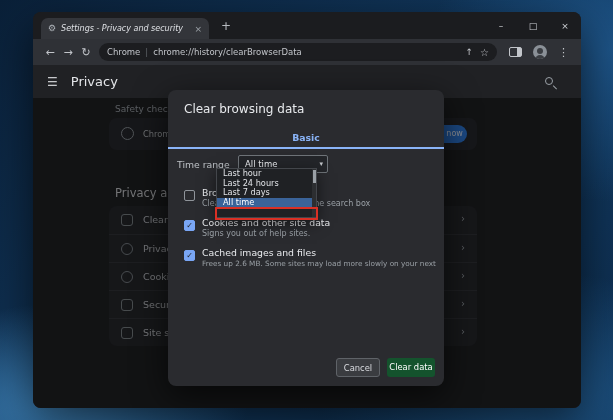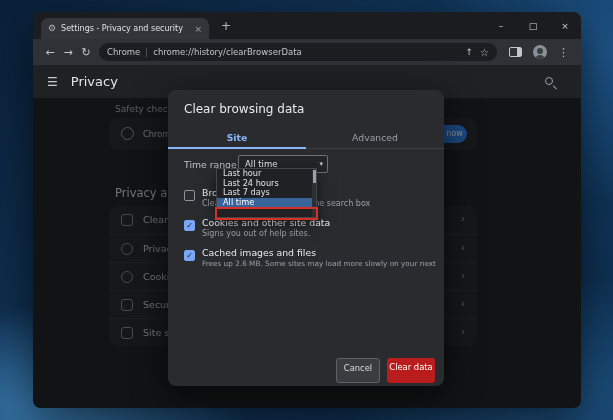--- a/index.html
+++ b/index.html
@@ -20,21 +20,21 @@
   .window {
     position:absolute; left:33px; top:12px; width:548px; height:396px;
     border-radius:8px; background:#202124; overflow:hidden;
     box-shadow:0 16px 40px rgba(0,0,0,.6);
   }
   
   .tabbar { position:absolute; top:0; left:0; right:0; height:27px; background:#1b1c1f; }
   .tab { position:absolute; left:8px; top:6px; width:168px; height:21px; background:#33353a;
          border-radius:7px 7px 0 0; display:flex; align-items:center; padding:0 7px; }
   .favicon { font-size:9px; color:#aeb3b9; margin-right:5px; line-height:1; }
-  .tab-title { font-size:8px; color:#dfe1e5; white-space:nowrap; overflow:hidden; flex:1; }
+  .tab-title { font-size:8px; color:#dfe1e5; white-space:nowrap; overflow:hidden; flex:1;font-style:italic; }
   .tab-close { font-size:9px; color:#9aa0a6; margin-left:4px; }
   .new-tab { position:absolute; left:184px; top:5px; width:18px; height:18px; text-align:center;
              line-height:18px; font-size:12px; color:#b6babf; }
   .win-controls { position:absolute; right:0; top:0; height:27px; display:flex; }
   .win-controls span { width:32px; display:flex; align-items:center; justify-content:center;
                        font-size:9px; color:#d0d3d7; }
   
   .toolbar { position:absolute; top:27px; left:0; right:0; height:26px; background:#2f3136;
              display:flex; align-items:center; padding-left:8px; }
   .nav-ic { width:18px; text-align:center; font-size:11px; color:#c2c5ca; }
@@ -94,21 +94,21 @@
   
   .dialog { position:absolute; left:135px; top:78px; width:276px; height:296px; background:#2a2b2f;
             border-radius:8px; z-index:10; box-shadow:0 10px 34px rgba(0,0,0,.65); }
   .d-title { position:absolute; left:16px; top:12px; font-size:12px; color:#e8eaed; }
   .d-tabs { position:absolute; left:0; right:0; top:36px; height:23px;
             border-bottom:1px solid #3c4043; display:flex; }
   .d-tab { flex:1; text-align:center; line-height:23px; font-size:9.3px; color:#9aa0a6; position:relative; }
   .d-tab.active { color:#8ab4f8; font-weight:bold; }
   .d-tab.active::after { content:""; position:absolute; left:0; right:0; bottom:-1px; height:2px;
                          background:#8ab4f8; }
-  .tr-label { position:absolute; left:16px; top:69px; font-size:9.3px; color:#bdc1c6; }
+  .tr-label { position:absolute; left:9px; top:69px; font-size:9.3px; color:#bdc1c6; }
   .select { position:absolute; left:70px; top:65px; width:90px; height:18px; background:#232529;
             border:1px solid #6e7378; border-radius:2px; }
   .sel-val { position:absolute; left:6px; top:3px; font-size:8.5px; color:#e8eaed; }
   .sel-caret { position:absolute; right:4px; top:3.5px; font-size:7px; color:#c2c5ca; }
   .menu { position:absolute; left:48px; top:78px; width:101px; height:50px; background:#1f2124;
           border:1px solid #43464b; box-shadow:0 5px 14px rgba(0,0,0,.55); z-index:20; }
   .opt { height:9.6px; line-height:9.6px; padding-left:6px; font-size:8.2px; color:#dfe1e5;
          white-space:nowrap; }
   .opt.selected { background:#3a6399; color:#ffffff; }
   .annotation-box { position:absolute; left:-2px; right:-2px; top:37.5px; height:13px;
@@ -119,24 +119,24 @@
   .cb { position:absolute; left:16px; width:11px; height:11px; border:1.5px solid #8f949a;
         border-radius:2px; background:transparent; }
   .cb.checked { background:#79a6f5; border-color:#79a6f5; color:#1e2022; font-size:8px;
                 line-height:9px; text-align:center; font-weight:bold; }
   .r-label { position:absolute; left:34px; font-size:9.3px; color:#e8eaed; white-space:nowrap; }
   .r-desc { position:absolute; left:34px; right:8px; font-size:8px; color:#9aa0a6;
             white-space:nowrap; overflow:hidden; }
   .cb.r1 { top:100px; } .lab.r1 { top:97px; } .des.r1 { top:109px; }
   .cb.r2 { top:130px; } .lab.r2 { top:127px; } .des.r2 { top:139px; }
   .cb.r3 { top:160px; } .lab.r3 { top:157px; } .des.r3 { top:169px; font-size:7.3px; }
-  .btn { position:absolute; top:268px; height:25px; border-radius:3px; font-size:8.4px;
+  .btn { position:absolute; top:268px; height:19px; border-radius:3px; font-size:8.4px;
          line-height:18px; text-align:center; }
   .btn.cancel { left:168px; width:44px; background:#3a3c40; border:1px solid #5f6368; color:#dadce0; }
-  .btn.confirm { left:219px; width:48px; background:#b91c1c; color:#ffffff; }
+  .btn.confirm { left:219px; width:48px; background:#14532d; color:#ffffff; }
 </style>
 </head>
 <body>
 
 <div class="desktop">
   <div class="window">
 
     <div class="tabbar">
       <div class="tab">
         <span class="favicon">⚙</span>
@@ -208,22 +208,21 @@
           <span class="l-chev">›</span>
         </div>
       </div>
     </div>
 
     <div class="scrim"></div>
 
     <div class="dialog">
       <div class="d-title">Clear browsing data</div>
       <div class="d-tabs">
-        <div class="d-tab active">Site</div>
-        <div class="d-tab">Advanced</div>
+        <div class="d-tab active">Basic</div>
       </div>
       <div class="tr-label">Time range</div>
       <div class="select">
         <span class="sel-val">All time</span>
         <span class="sel-caret">▾</span>
       </div>
 
       <span class="cb r1"></span>
       <span class="r-label lab r1">Browsing history</span>
       <span class="r-desc des r1">Clears history, including in the search box</span>

